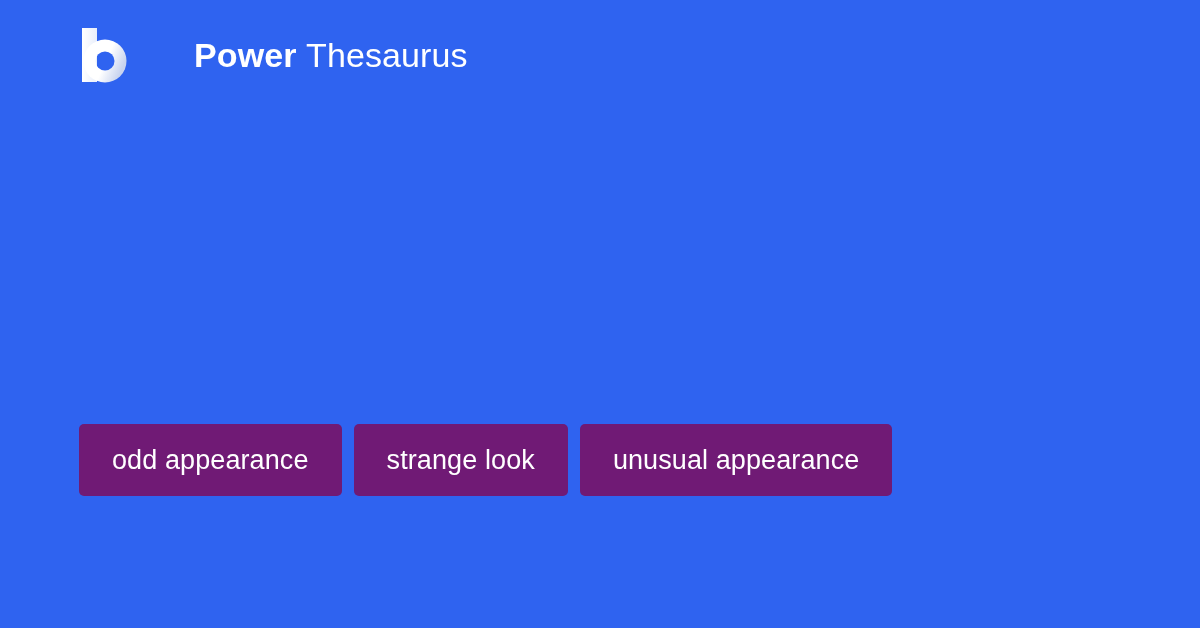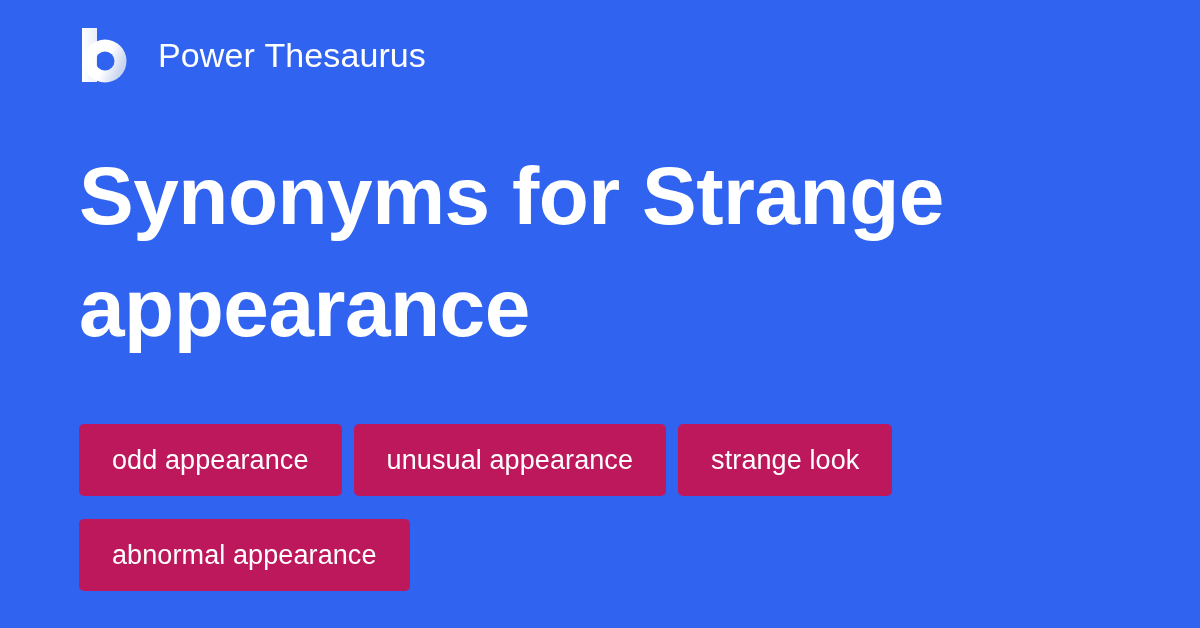--- a/index.html
+++ b/index.html
@@ -42,21 +42,21 @@
   #brand-wordmark {
     margin-left: 27px;
     font-size: 34px;
     line-height: 40px;
     color: #ffffff;
     letter-spacing: 0.1px;
     white-space: nowrap;
     display: flex;
     align-items: baseline;
   }
-  .wm-light { font-weight: 400; }
+  .wm-light { font-weight: 700; margin-left: 36px; }
   .wm-bold  { font-weight: 400; margin-left: 0.28em; }
 
   
   #title {
     position: absolute;
     left: 79px;
     top: 140px;
     width: 1050px;
     color: #ffffff;
     font-size: 82px;
@@ -74,21 +74,21 @@
     width: 1050px;
     display: flex;
     flex-wrap: wrap;
     gap: 23px 12px;
     align-content: flex-start;
   }
 
   .chip {
     height: 72px;
     box-sizing: border-box;
-    background: #be185d;
+    background: #701a75;
     border-radius: 5px;
     color: #ffffff;
     font-size: 27px;
     line-height: 72px;
     font-weight: 400;
     padding: 0 33px;
     white-space: nowrap;
     letter-spacing: 0.1px;
     text-align: center;
   }
@@ -119,26 +119,20 @@
       <rect x="3" y="1" width="15" height="54" fill="url(#stemGrad)"></rect>
 
       <circle cx="26" cy="34" r="21.5" fill="url(#bowlGrad)" mask="url(#bowlHole)"></circle>
     </svg>
     <div id="brand-wordmark">
       <span class="wm-light">Power</span>
       <span class="wm-bold">Thesaurus</span>
     </div>
   </div>
 
-  <h1 id="title">
-    <span>Synonyms for Strange</span>
-    <br>
-    <span>appearance</span>
-  </h1>
 
   <div id="chips">
     <div class="chip">odd appearance</div>
+    <div class="chip">strange look</div>
     <div class="chip">unusual appearance</div>
-    <div class="chip">strange look</div>
-    <div class="chip">abnormal appearance</div>
   </div>
 
 </div>
 
 </body></html>

